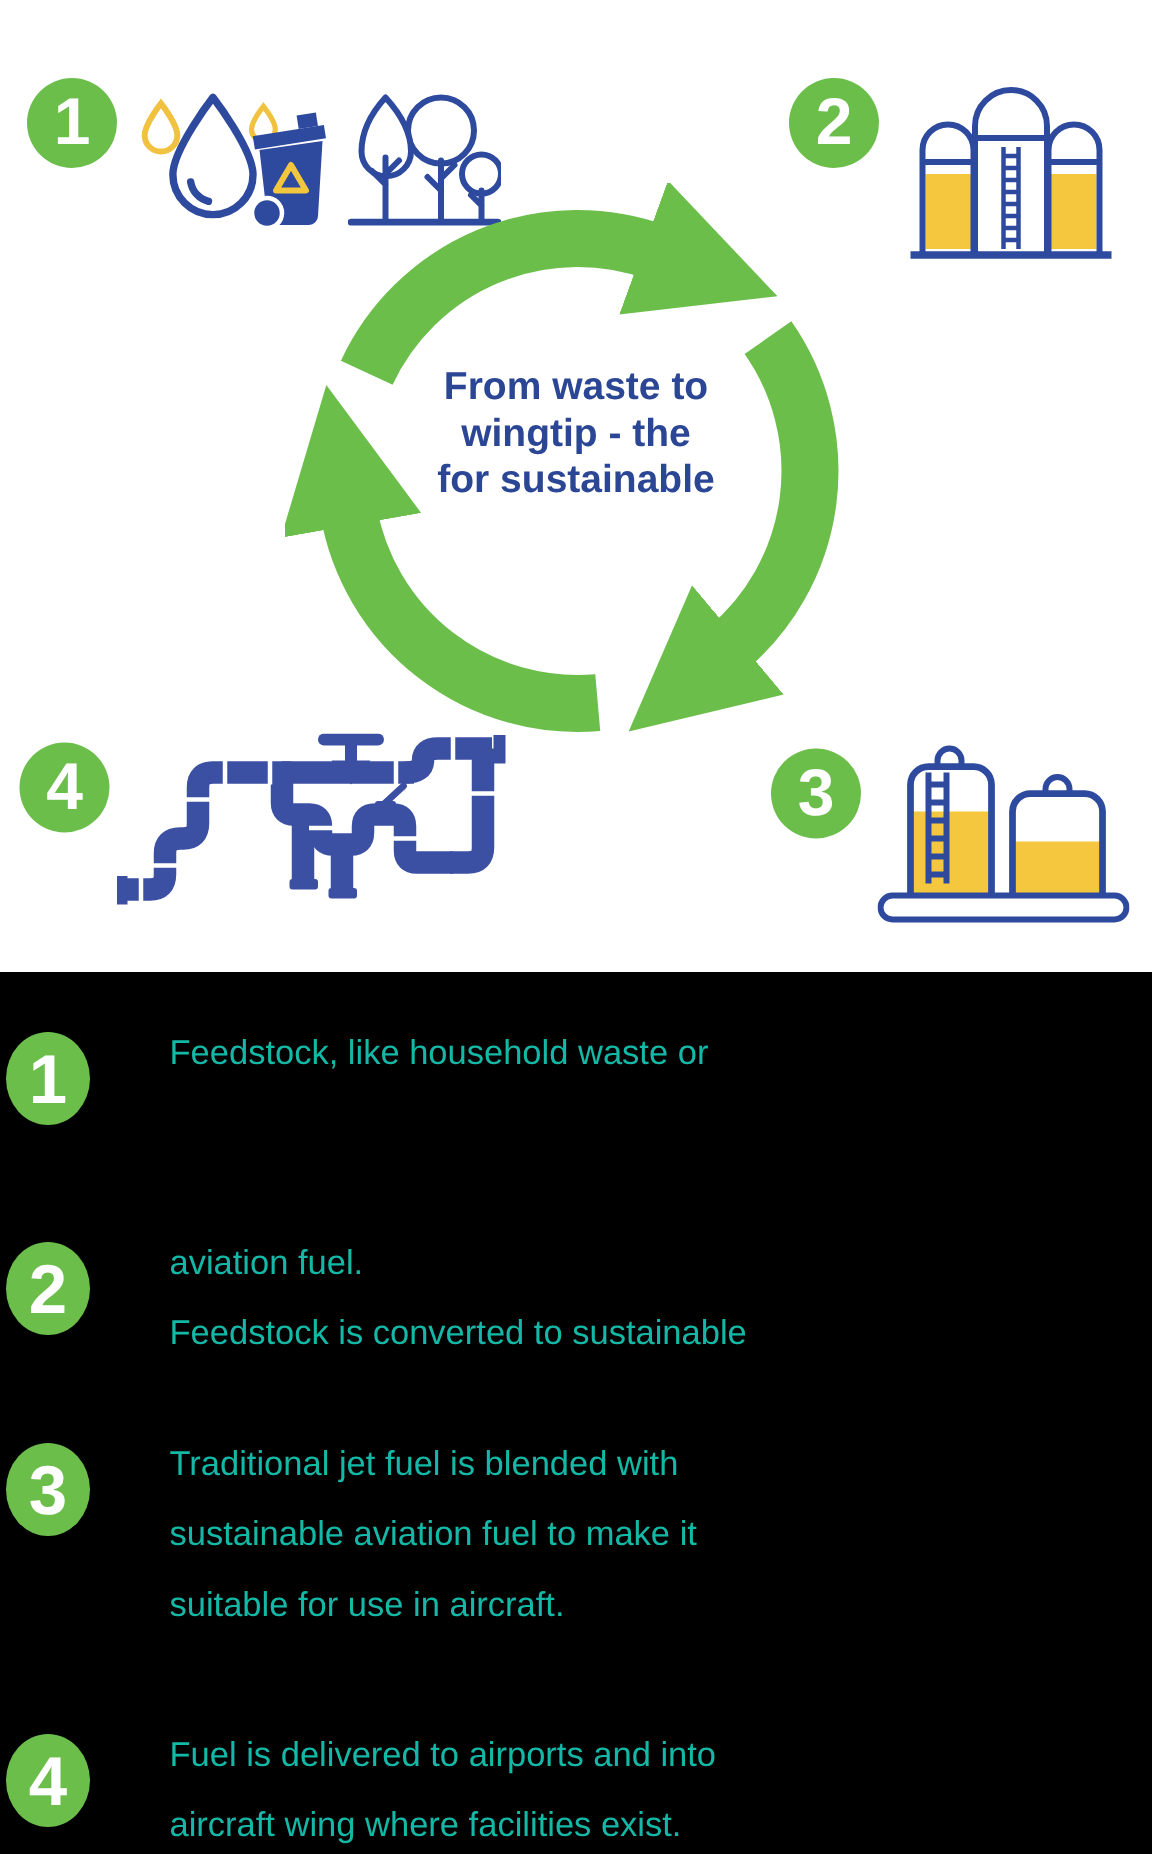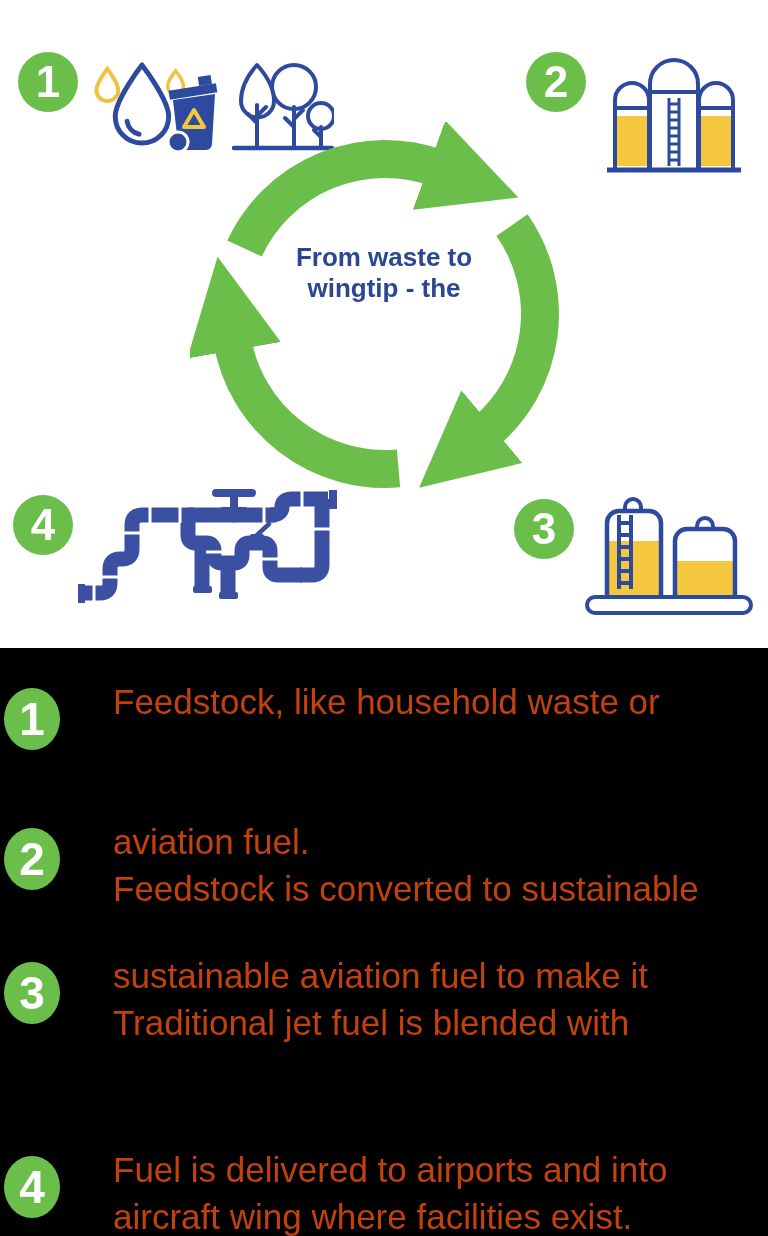--- a/index.html
+++ b/index.html
@@ -32,21 +32,21 @@
   .cycle-caption{position:absolute;left:259px;top:242px;width:250px;
                  text-align:center;color:#2B4694;font-weight:bold;
                  font-size:26px;line-height:31px;}
   .cycle-caption div{white-space:nowrap;}
 
   
   .list{position:absolute;left:0;top:648px;width:768px;height:588px;background:#000;}
   .list-item{position:absolute;left:4px;display:flex;align-items:flex-start;}
   .badge-l{position:relative;flex:0 0 56px;width:56px;height:62px;margin-top:10px;
            font-size:46px;}
-  .item-text{margin-left:53px;color:#c2410c;font-size:35px;line-height:47px;font-weight:500;}
+  .item-text{margin-left:53px;color:#14b8a6;font-size:23px;line-height:47px;font-weight:500;}
   .item-text div{white-space:nowrap;}
   .li-1{top:30px;}
   .li-2{top:170px;}
   .li-3{top:304px;}
   .li-4{top:498px;}
 </style>
 </head>
 <body>
 
 <div class="canvas">
@@ -177,20 +177,21 @@
           <path d="M54.5 126.5 A155 155 0 0 1 248 46.3" marker-end="url(#ah)"></path>
           <path d="M322 103.1 A155 155 0 0 1 294.6 310.7" marker-end="url(#ah)"></path>
           <path d="M208.5 346.4 A155 155 0 0 1 42.4 218.9" marker-end="url(#ah)"></path>
         </g>
       </svg>
     </div>
 
     <div class="cycle-caption">
       <div>From waste to</div>
       <div>wingtip - the</div>
+      <div>for sustainable</div>
     </div>
   </section>
 
   <section class="list">
 
     <div class="list-item li-1">
       <div class="badge badge-l">
         <span>1</span>
       </div>
       <div class="item-text">
@@ -206,22 +207,23 @@
         <div>aviation fuel.</div>
         <div>Feedstock is converted to sustainable</div>
       </div>
     </div>
 
     <div class="list-item li-3">
       <div class="badge badge-l">
         <span>3</span>
       </div>
       <div class="item-text">
+        <div>Traditional jet fuel is blended with</div>
         <div>sustainable aviation fuel to make it</div>
-        <div>Traditional jet fuel is blended with</div>
+        <div>suitable for use in aircraft.</div>
       </div>
     </div>
 
     <div class="list-item li-4">
       <div class="badge badge-l">
         <span>4</span>
       </div>
       <div class="item-text">
         <div>Fuel is delivered to airports and into</div>
         <div>aircraft wing where facilities exist.</div>

